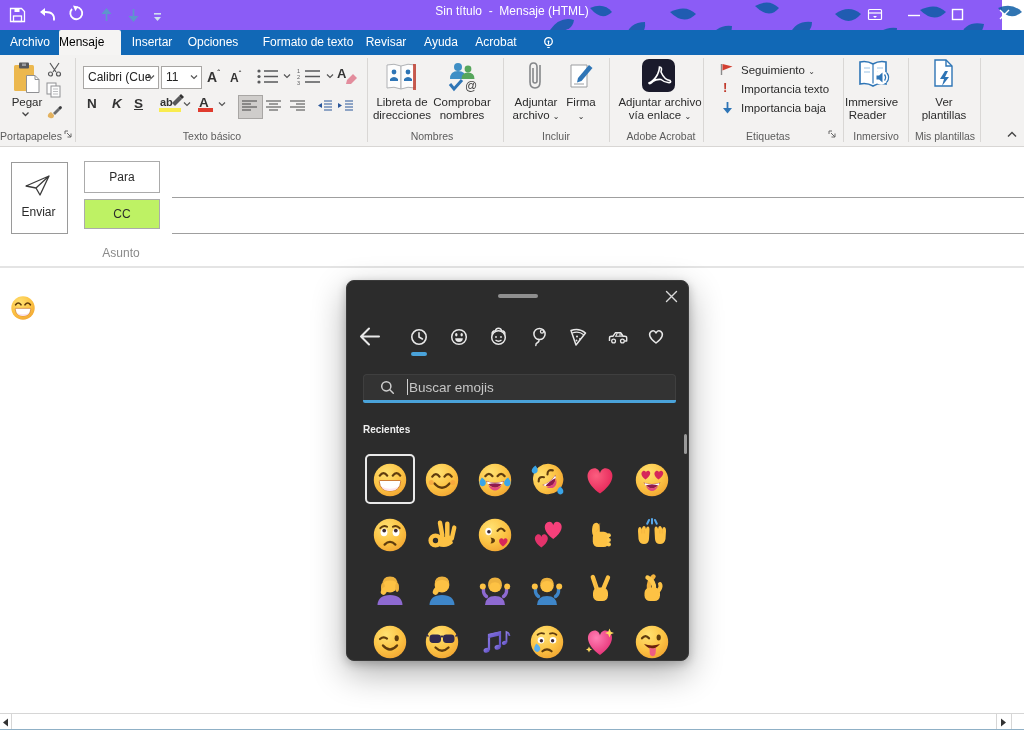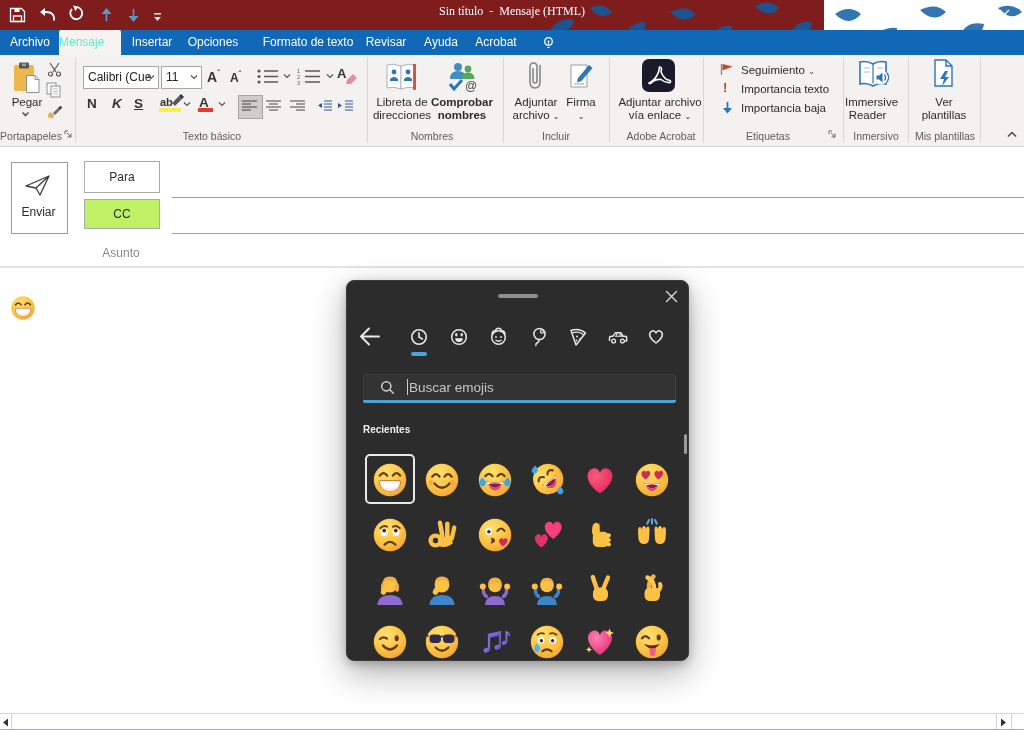--- a/index.html
+++ b/index.html
@@ -1,18 +1,18 @@
 <!DOCTYPE html>
 <html><head>
 <meta charset="utf-8">
 <style>
 html,body{margin:0;padding:0;}
 body{width:1024px;height:730px;overflow:hidden;font-family:"Liberation Sans",sans-serif;background:#fff;position:relative;}
 .abs{position:absolute;}
-#titlebar{left:0;top:0;width:824px;height:30px;background:#7f1d1d;font-family:Liberation Serif, serif;}
+#titlebar{left:0;top:0;width:1002px;height:30px;background:#8b5cf6;}
 #tabrow{left:0;top:30px;width:1024px;height:25px;background:#1168b6;}
 #ribbon{left:0;top:55px;width:1024px;height:91px;background:#f3f2f1;border-bottom:1px solid #d8d6d4;}
 #compose{left:0;top:147px;width:1024px;height:121px;background:#fff;}
 #bodyarea{left:0;top:270px;width:1024px;height:443px;background:#fff;}
 #hscroll{left:0;top:713px;width:1024px;height:17px;background:#fff;border-top:1px solid #d6d6d6;}
 .ttl{color:#fff;font-size:12px;}
 .tab{color:#fff;font-size:12px;line-height:25px;text-align:center;}
 .vsep{position:absolute;top:3px;width:1px;height:84px;background:#d9d7d5;}
 .glabel{position:absolute;top:75px;font-size:10.5px;color:#5c5c5c;white-space:nowrap;transform:translateX(-50%);}
 .btxt{font-size:11.5px;color:#2b2b2b;text-align:center;line-height:12.5px;}
@@ -79,21 +79,21 @@
         <path d="M13 16 l2 2 l2-2" fill="#fff" stroke="none"></path>
   </g>
   <path d="M48 15.5 h12" stroke="#fff" stroke-width="1.4"></path>
   <rect x="92.5" y="9.5" width="10" height="10" fill="none" stroke="#fff" stroke-width="1.4"></rect>
   <path d="M140 10 l9 9 M149 10 l-9 9" stroke="#fff" stroke-width="1.4"></path>
 </svg>
 </div>
 <div id="tabrow" class="abs">
 <div class="abs tab" style="left:4px;width:52px;">Archivo</div>
 <div class="abs" style="left:59px;top:0;width:62px;height:25px;background:#f5f4f3;border-radius:2px 2px 0 0;"></div>
-<div class="abs tab" style="left:59px;width:40px;color:#5eead4;">Mensaje</div>
+<div class="abs tab" style="left:59px;width:40px;color:#000000;">Mensaje</div>
 <div class="abs tab" style="left:126px;width:52px;">Insertar</div>
 <div class="abs tab" style="left:184px;width:58px;">Opciones</div>
 <div class="abs tab" style="left:252px;width:112px;">Formato de texto</div>
 <div class="abs tab" style="left:362px;width:48px;">Revisar</div>
 <div class="abs tab" style="left:419px;width:44px;">Ayuda</div>
 <div class="abs tab" style="left:470px;width:52px;">Acrobat</div>
 <svg class="abs" style="left:542px;top:6px;width:13px;height:15px" viewBox="0 0 13 15">
   <circle cx="6.5" cy="5.5" r="3.8" fill="none" stroke="#fff" stroke-width="1.3"></circle>
   <path d="M5 9.5 h3 M5.3 11.5 h2.4" stroke="#fff" stroke-width="1.2" fill="none"></path>
   <circle cx="6.5" cy="5.5" r="1" fill="#fff"></circle>
@@ -246,21 +246,21 @@
 </svg>
 <div class="abs btxt" style="left:372px;top:41px;width:60px;">Libreta de<br>direcciones</div>
 <svg class="abs" style="left:446px;top:5px;width:32px;height:32px" viewBox="0 0 32 32">
   <circle cx="12" cy="7" r="4" fill="#3f8fc5"></circle>
       <path d="M4 19 q0 -8 8 -8 q8 0 8 8 z" fill="#3f8fc5"></path>
   <circle cx="22" cy="9" r="3.4" fill="#56a65c"></circle>
       <path d="M15.5 19 q0 -6.5 6.5 -6.5 q6.5 0 6.5 6.5 z" fill="#56a65c"></path>
   <path d="M4 24 l4 5 l8 -9" stroke="#2e75b6" stroke-width="3" fill="none"></path>
   <text x="19" y="30" font-size="12" fill="#444" font-family="Liberation Sans">@</text>
 </svg>
-<div class="abs btxt" style="left:428px;top:41px;width:68px;font-weight:bold;">Comprobar<br>nombres</div>
+<div class="abs btxt" style="left:428px;top:41px;width:68px;">Comprobar<br>nombres</div>
 
 <svg class="abs" style="left:527px;top:4px;width:17px;height:33px" viewBox="0 0 17 33">
   <path d="M13 6 v17 q0 6 -5 6 q-5 0 -5 -6 v-15 q0 -4 3.5 -4 q3.5 0 3.5 4 v14 q0 2 -2 2 q-2 0 -2 -2 v-13" fill="none" stroke="#85878a" stroke-width="1.6"></path>
 </svg>
 <div class="abs btxt" style="left:506px;top:41px;width:60px;">Adjuntar<br>archivo <span style="font-size:8px;">⌄</span></div>
 <svg class="abs" style="left:570px;top:6px;width:24px;height:30px" viewBox="0 0 24 30">
   <path d="M1 4 h16 v22 h-16 z" fill="#fff" stroke="#9b9da0" stroke-width="1"></path>
   <path d="M8 17 l11 -13 l3.5 3 l-11 13 l-4.5 1.5 z" fill="#2e75b6"></path>
   <path d="M4 23 h10" stroke="#9b9da0" stroke-width="1"></path>
 </svg>

